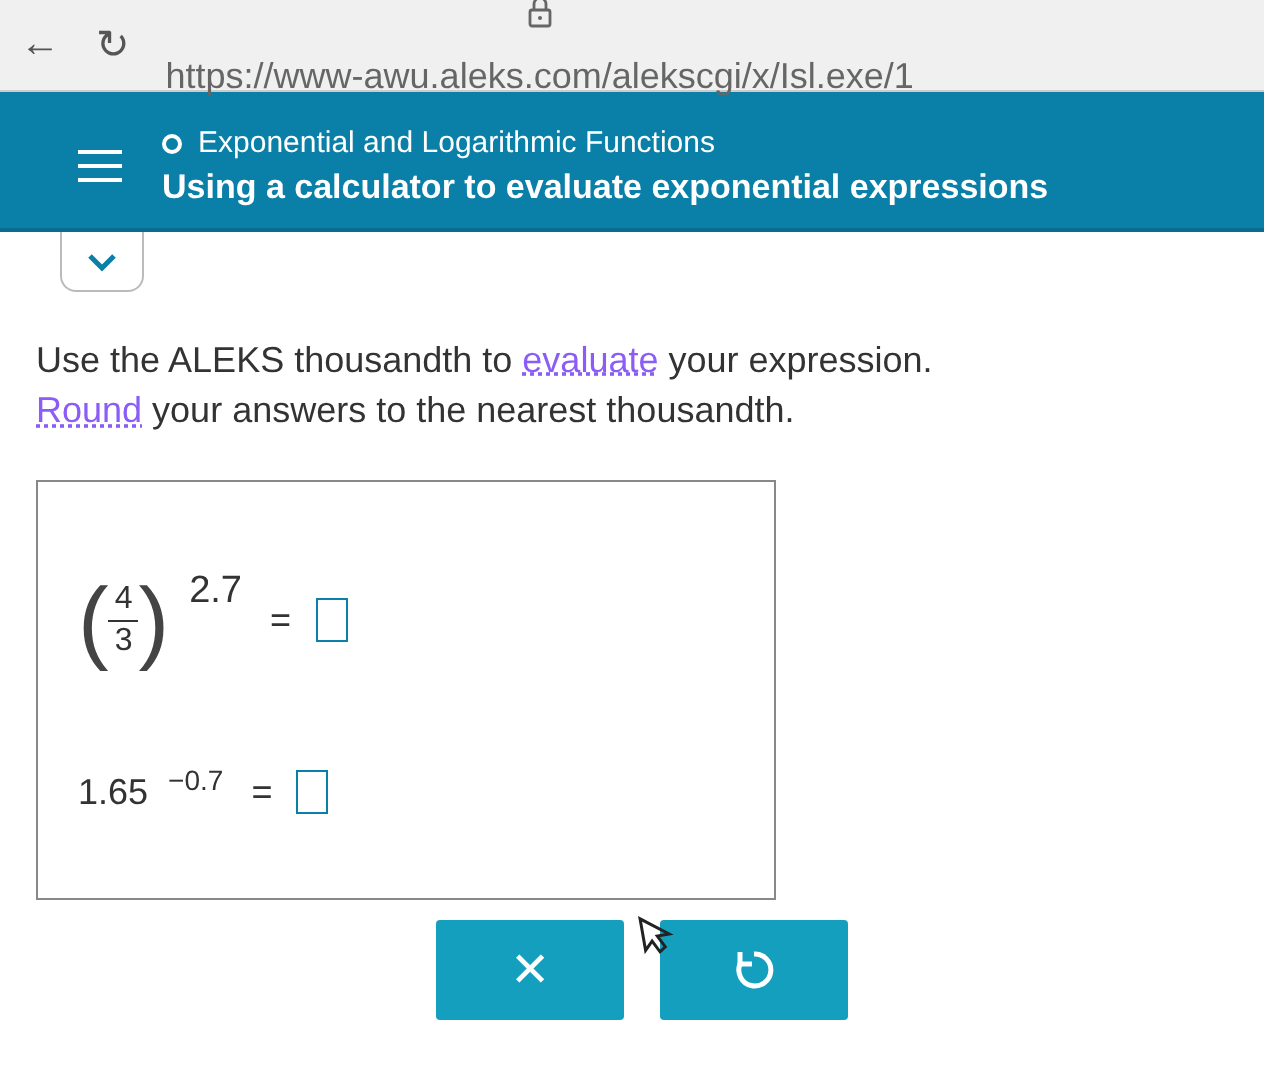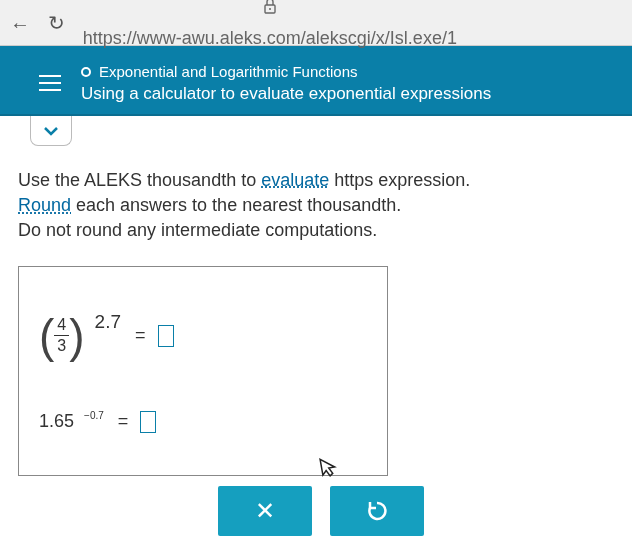--- a/index.html
+++ b/index.html
@@ -31,21 +31,21 @@
       border-bottom: 2px solid #0a6d90;
     }
     .hamburger {
       width: 42px; height: 42px; border-radius: 50%;
       display: flex; flex-direction: column; align-items: center; justify-content: center;
       gap: 5px; margin-right: 10px; margin-top: 4px;
     }
     .hamburger span { width: 22px; height: 2px; background: #fff; }
     .header-text .crumb { font-size: 15px; display:flex; align-items:center; gap:8px; margin-bottom:4px;}
     .header-text .crumb .circle { width:10px; height:10px; border:2px solid #fff; border-radius:50%; display:inline-block;}
-    .header-text .title { font-size: 17px; font-weight: normal; }
+    .header-text .title { font-size: 17px; font-weight: bold; }
     .page {
       background: #fff;
       margin: 0;
       padding: 18px 18px 0 18px;
       min-height: 440px;
       position: relative;
     }
     .expand-tab {
       width: 42px; height: 30px; background:#fff;
       border:1px solid #bbb; border-top:none;
@@ -53,21 +53,21 @@
       display:flex; align-items:center; justify-content:center;
       color:#0a7fa8; font-size:16px; font-weight:bold;
       position:absolute; top:0; left:30px;
     }
     .instructions {
       margin-top: 34px;
       font-size: 18px;
       color: #333;
       line-height: 1.4;
     }
-    .link-term { color:#0369a1; text-decoration: underline dotted; }
+    .link-term { color:#8b5cf6; text-decoration: underline dotted; }
     .work-box {
       border: 1px solid #888;
       margin-top: 22px;
       width: 370px;
       height: 210px;
       padding: 18px 20px;
       display:flex;
       flex-direction:column;
       justify-content: space-around;
     }
@@ -78,21 +78,21 @@
     .paren-frac .p {
       font-size: 46px; font-weight: 200; color:#444;
     }
     .frac {
       display:inline-flex; flex-direction:column; align-items:center;
       font-size:16px; line-height:1.1;
     }
     .frac .n,.frac .d { padding:0 3px; }
     .frac .bar { width:100%; height:1px; background:#333; margin:1px 0;}
     .sup { font-size:19px; vertical-align: super; position:relative; top:-14px; left:-2px;}
-    .sup2 { font-size:10px; vertical-align: super; position:relative; top:-6px; left:-2px;}
+    .sup2 { font-size:14px; vertical-align: super; position:relative; top:-6px; left:-2px;}
     .eq { font-size:18px; }
     .answer-box {
       width:16px; height:22px; border:1px solid #0a7fa8; display:inline-block;
     }
     .cursor {
       position:absolute; left:320px; top:340px; font-size:20px; color:#222;
       transform: rotate(-10deg);
     }
     .buttons {
       display:flex; gap:18px; margin-top:10px; margin-left:200px;
@@ -138,23 +138,22 @@
 </div>
 
 <div class="page">
   <div class="expand-tab">
     <svg width="16" height="10" viewBox="0 0 16 10">
         <path d="M2 2 L8 8 L14 2" fill="none" stroke="#0a7fa8" stroke-width="2.5"></path>
       </svg>
   </div>
 
   <div class="instructions">
-    <span>Use the ALEKS thousandth to </span><span class="link-term">evaluate</span><span> https expression.</span><br>
-    <span class="link-term">Round</span><span> each answers to the nearest thousandth.</span><br>
-    <span>Do not round any intermediate computations.</span>
+    <span>Use the ALEKS thousandth to </span><span class="link-term">evaluate</span><span> your expression.</span><br>
+    <span class="link-term">Round</span><span> your answers to the nearest thousandth.</span><br>
   </div>
 
   <div class="work-box">
     <div class="expr-row">
       <span class="paren-frac">
         <span class="p">(</span>
         <span class="frac">
           <span class="n">4</span>
           <span class="bar"></span>
           <span class="d">3</span>

